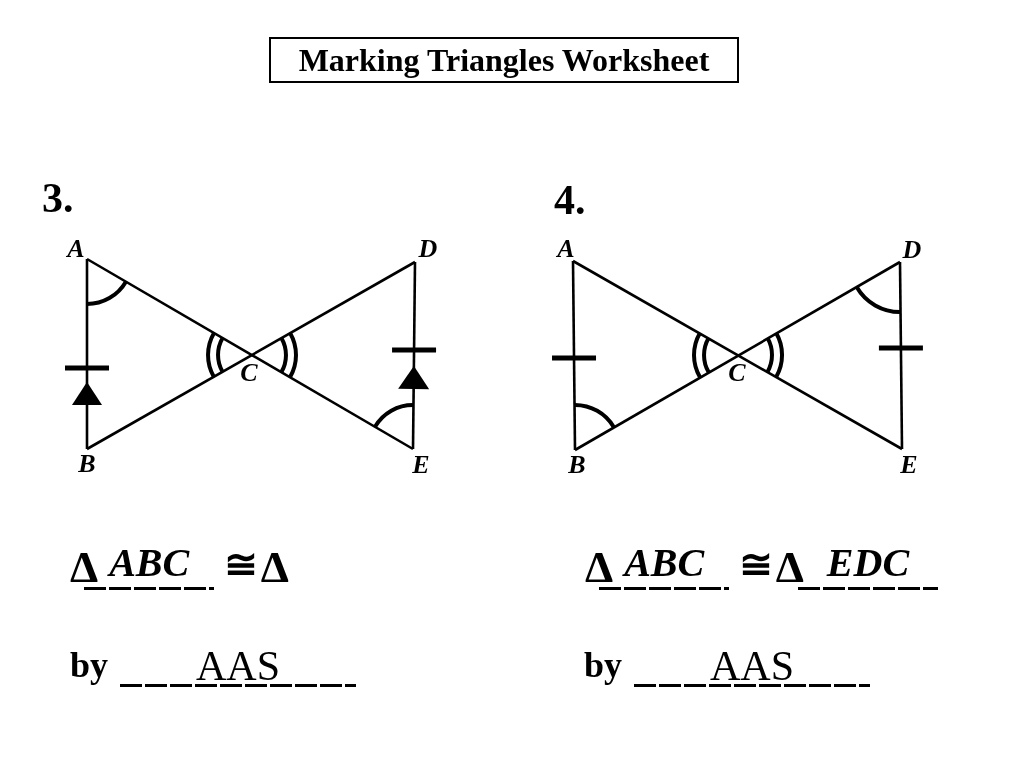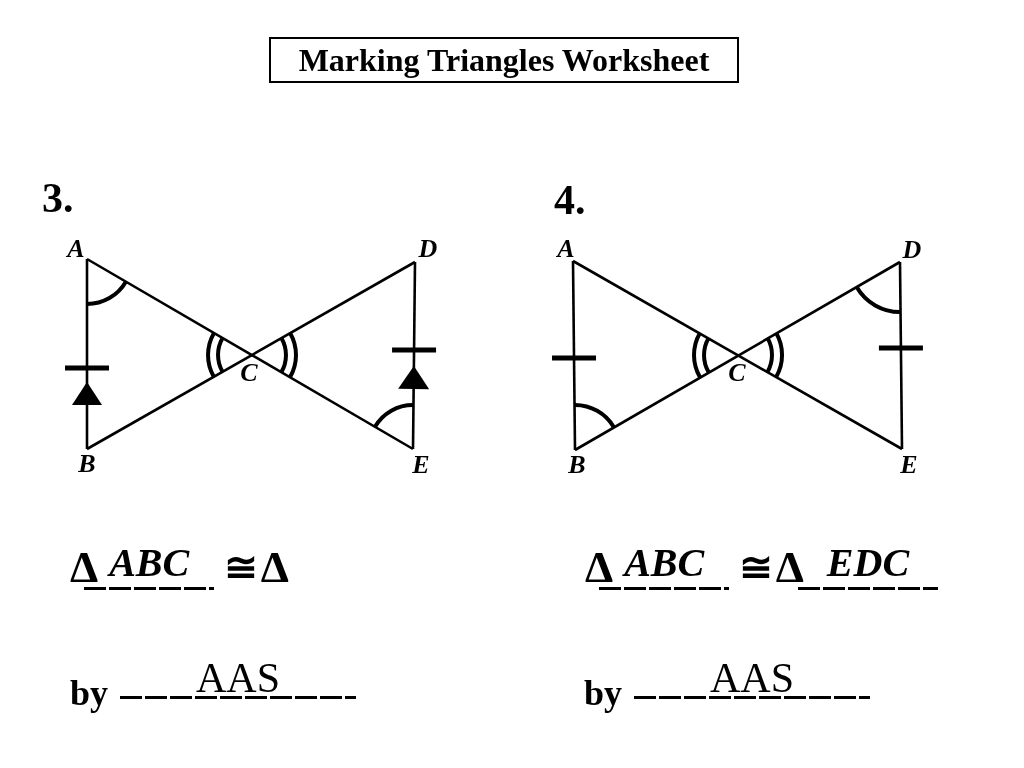--- a/index.html
+++ b/index.html
@@ -24,30 +24,30 @@
   svg#figures { position:absolute; left:0; top:0; }
   .seg   { stroke:#000; stroke-width:2.6; }
   .tick  { stroke:#000; stroke-width:5; }
   .arc   { stroke:#000; stroke-width:4; fill:none; }
   .arrow { fill:#000; stroke:none; }
   .vlabel { font-family:"Liberation Serif","DejaVu Serif",serif;
             font-weight:bold; font-style:italic; font-size:26px;
             text-anchor:middle; fill:#000; }
 
   .cong-row, .by-row {
-    position:absolute; display:flex; align-items:center; white-space:nowrap;
+    position:absolute; display:flex; align-items:flex-start; white-space:nowrap;
   }
   #cong-3 { left:70px;  top:545px; }
   #cong-4 { left:585px; top:545px; }
   #by-3   { left:70px;  top:647px; }
   #by-4   { left:584px; top:647px; }
 
   .delta { font-weight:bold; font-size:45px; line-height:1; }
   .congr { font-weight:bold; font-size:40px; line-height:1; margin-left:10px; margin-right:3px; }
-  .by-word { font-weight:bold; font-size:36px; line-height:1;margin-top:28px; }
+  .by-word { font-weight:bold; font-size:36px; line-height:1; }
 
   .blank {
     display:inline-flex; align-items:flex-end; justify-content:center;
     background:repeating-linear-gradient(90deg,#000 0px,#000 22px,rgba(0,0,0,0) 22px,rgba(0,0,0,0) 25px)
                left bottom / 100% 3px no-repeat;
   }
   .cong-row .blank { height:45px; }
   .by-row   .blank { height:40px; width:236px; margin-left:12px; }
   .b1 { width:130px; margin-left:-14px; }
   .b2 { width:140px; margin-left:-6px; }

